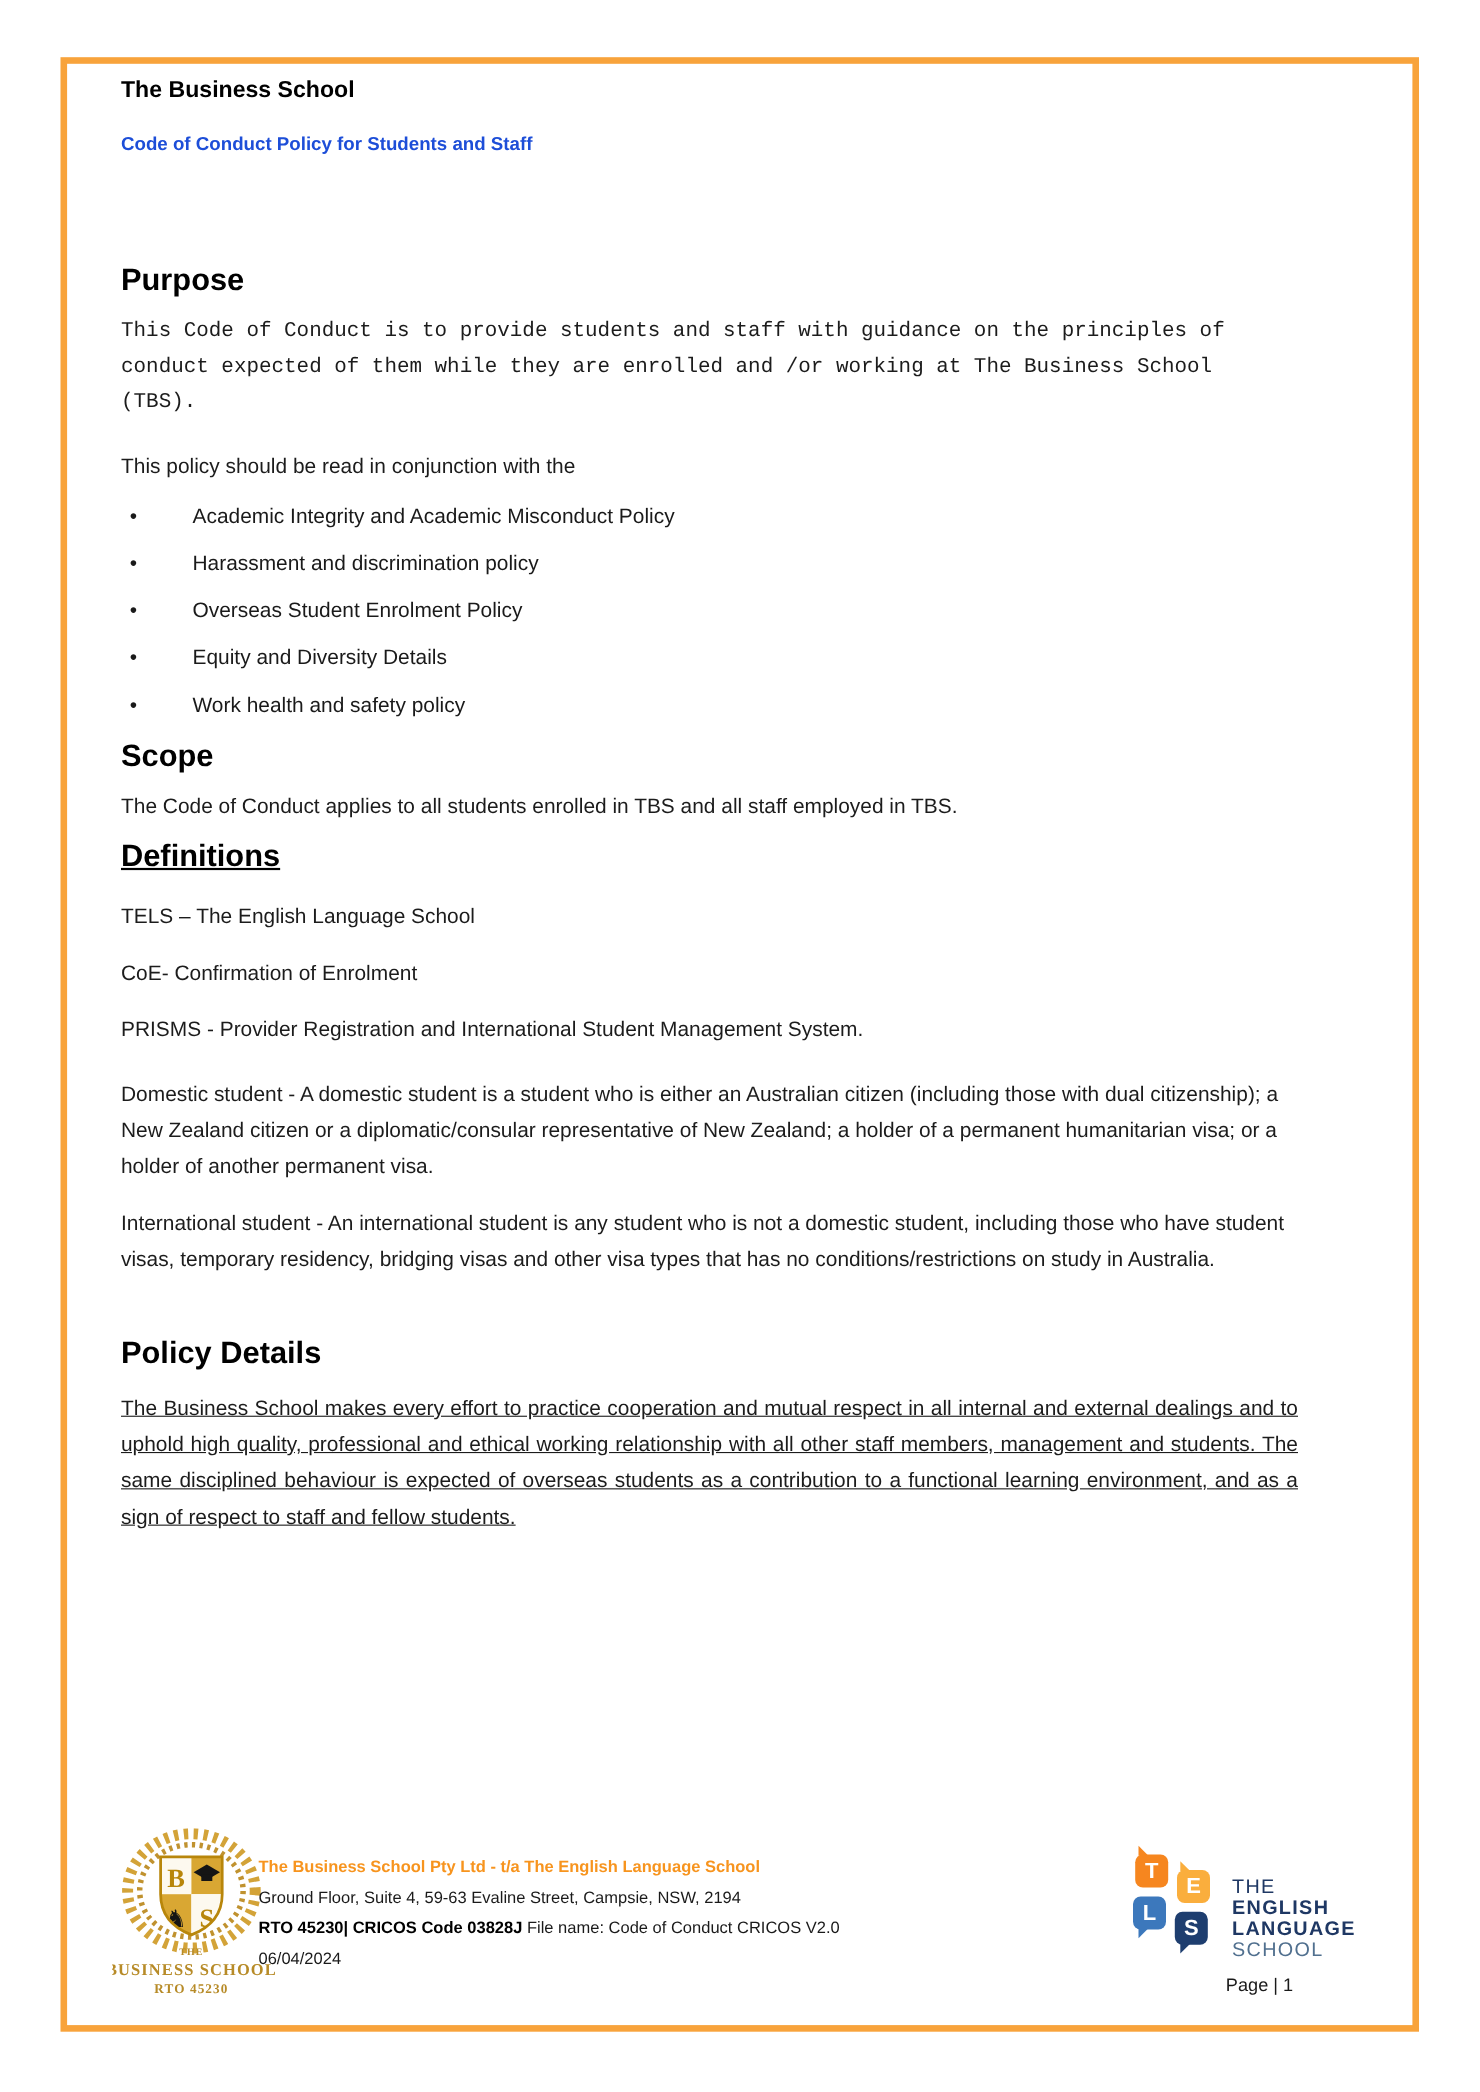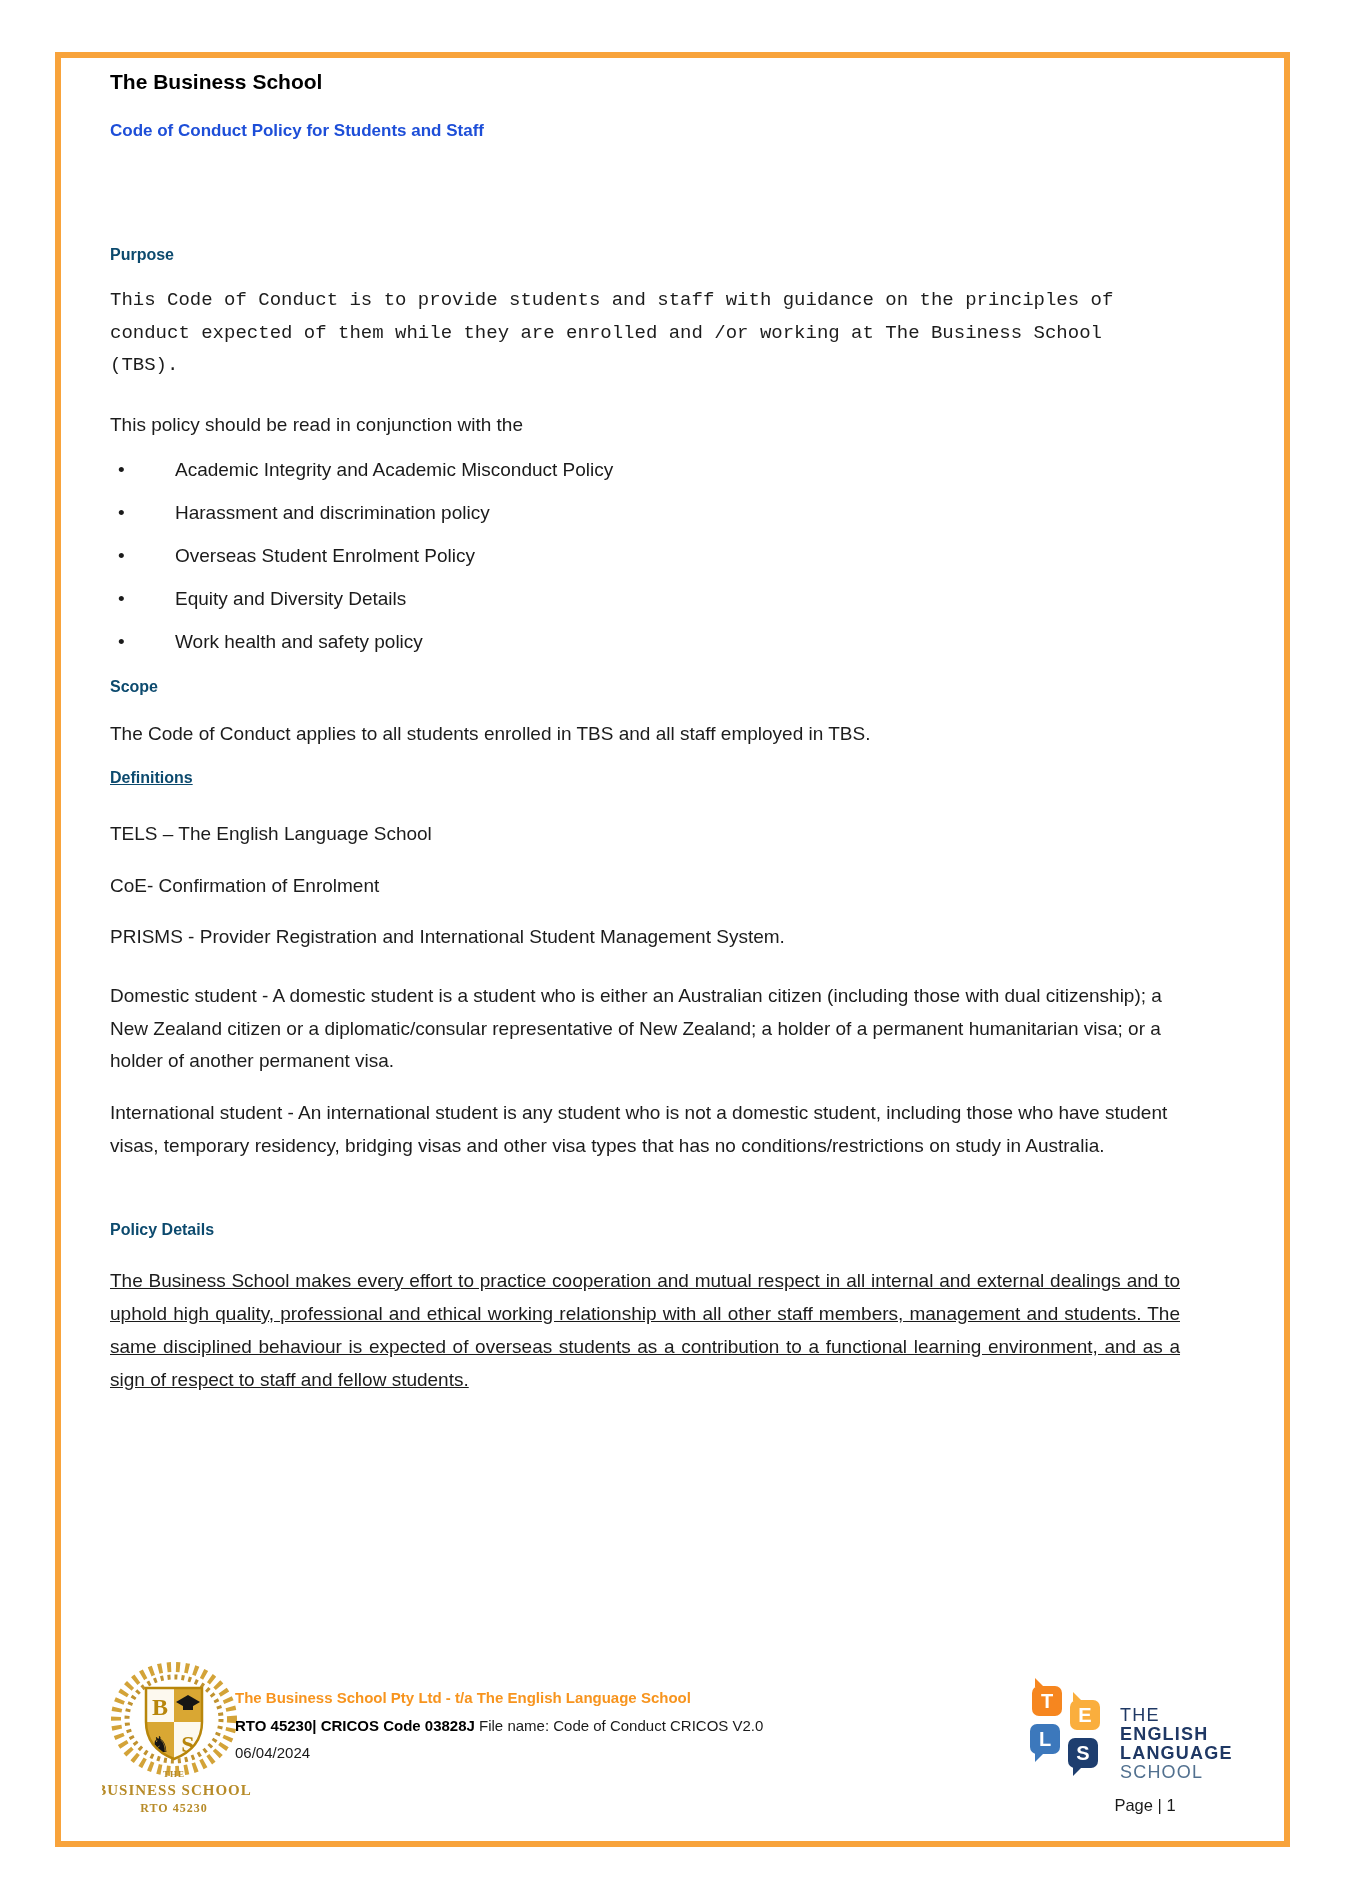--- a/index.html
+++ b/index.html
@@ -9,21 +9,21 @@
   }
   
   .doc-border{
     position:absolute;left:55px;top:52px;width:1235px;height:1795px;
     border:6px solid #F8A33B;box-sizing:border-box;background:#ffffff;
   }
   
   .abs{position:absolute;left:110px;width:1070px;}
   #doc-title{top:68px;font-size:21px;font-weight:bold;color:#000;line-height:28px;margin:0;}
   #doc-subtitle{top:119px;font-size:17px;font-weight:bold;color:#1d4ed8;line-height:24px;margin:0;}
-  .sec-heading{font-size:16px;font-weight:bold;color:#0c4a6e;line-height:27px;margin:0;}
+  .sec-heading{font-size:28px;font-weight:bold;color:#000000;line-height:27px;margin:0;}
   #h-purpose{top:241px;}
   .body-p{font-size:19px;line-height:32.5px;margin:0;color:#1c1c1c;}
   #p-intro{top:284px;font-family:Liberation Mono, monospace;}
   #p-conj{top:409px;}
   #bullet-list{top:449px;list-style:none;margin:0;padding:0;}
   #bullet-list li{position:relative;height:43px;line-height:32px;font-size:19px;padding-left:65px;box-sizing:border-box;padding-top:5px;}
   #bullet-list .blt{position:absolute;left:8px;top:5px;font-size:19px;}
   #h-scope{top:673px;}
   #p-scope{top:718px;}
   #h-definitions{top:764px;text-decoration:underline;}
@@ -112,20 +112,21 @@
     </g>
     <path d="M44 26 H100 V60 Q100 86 72 97 Q44 86 44 60 Z" fill="none" stroke="#B8860B" stroke-width="2.5"></path>
     <text x="72" y="115" text-anchor="middle" font-size="9" letter-spacing="1" fill="#B78B28" class="crest-serif" font-weight="bold">THE</text>
     <text x="72" y="133" text-anchor="middle" font-size="15" letter-spacing="1" fill="#B78B28" class="crest-serif" font-weight="bold">BUSINESS SCHOOL</text>
     <text x="72" y="150" text-anchor="middle" font-size="12" letter-spacing="1" fill="#B78B28" class="crest-serif" font-weight="bold">RTO 45230</text>
   </svg>
 </div>
 
 <div id="footer-center" class="abs" style="left:235px;">
   <div class="f-company">The Business School Pty Ltd - t/a The English Language School</div>
+  <div class="f-address">Ground Floor, Suite 4, 59-63 Evaline Street, Campsie, NSW, 2194</div>
   <div class="f-reg"><b>RTO 45230| CRICOS Code 03828J</b><span> File name: Code of Conduct CRICOS V2.0 06/04/2024</span></div>
 </div>
 
 <div id="tels" class="abs" style="left:1030px;">
   <div class="tels-tiles">
     <div class="tile" id="tile-t">
         <span>T</span>
         <i class="tail tail-up"></i>
       </div>
     <div class="tile" id="tile-e">

